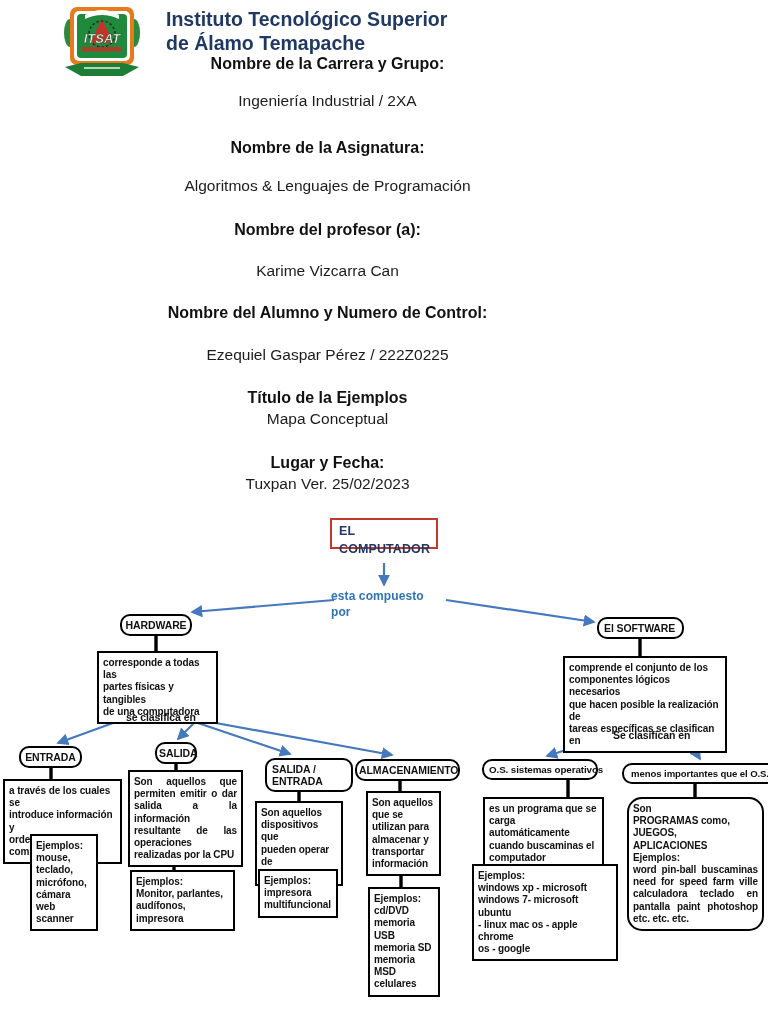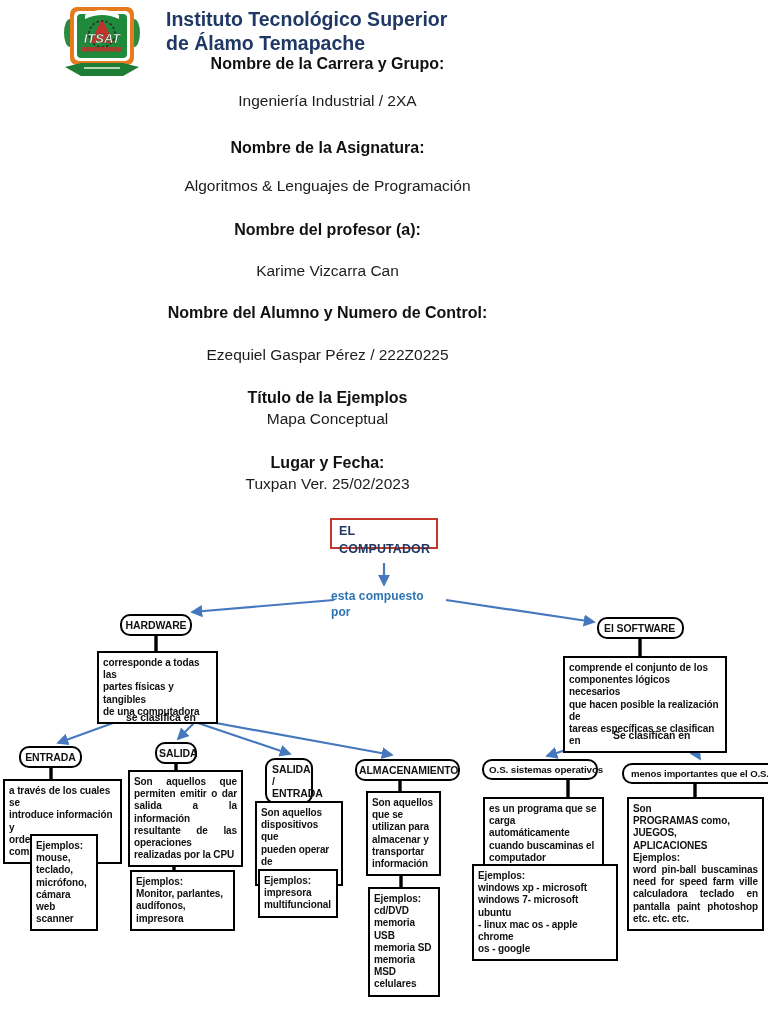--- a/index.html
+++ b/index.html
@@ -20,21 +20,21 @@
   .layer { position:absolute; left:0; top:0; pointer-events:none; }
   .mapbox {
     position:absolute; background:#fff; border:2.5px solid #000;
     font-weight:bold; color:#111; letter-spacing:-0.1px; box-sizing:border-box;
   }
   .node-title { font-size:10.5px; text-align:center; padding:3px 2px; line-height:1.15;border-radius:10px; }
   .node-title.left { text-align:left; padding-left:5px; }
   .nowrap { white-space:nowrap; }
   .node-desc { font-size:10px; padding:4px 4px; line-height:1.22; white-space:pre-line; }
   .jus { white-space:normal; text-align:justify; }
-  .jus-mixed { white-space:pre-line; text-align:justify; }
+  .jus-mixed { white-space:pre-line; text-align:justify;border-radius:15px; }
   .root-box {
     position:absolute; left:330px; top:518px; width:108px; height:31px;
     border:2.2px solid #c0392b; background:#fff; box-sizing:border-box;
     color:#1f3864; font-weight:bold; font-size:12.5px; line-height:1.4;
     padding:3px 7px; letter-spacing:0.1px;
   }
   .blue-label {
     position:absolute; color:#2e74b5; font-weight:bold; font-size:12px;
     line-height:1.3; letter-spacing:0.1px;
   }
@@ -136,21 +136,21 @@
 micrófono,
 cámara web
 scanner</div>
 
   <div class="mapbox node-title" style="left:155px; top:742px; width:42px;">SALIDA</div>
   <div class="mapbox node-desc jus" style="left:128px; top:770px; width:115px;">Son aquellos que permiten emitir o dar salida a la información resultante de las operaciones realizadas por la CPU</div>
   <div class="mapbox node-desc" style="left:130px; top:870px; width:105px;">Ejemplos:
 Monitor, parlantes,
 audífonos, impresora</div>
 
-  <div class="mapbox node-title left" style="left:265px; top:758px; width:48px;">SALIDA / ENTRADA</div>
+  <div class="mapbox node-title left" style="left:265px; top:758px; width:88px;">SALIDA / ENTRADA</div>
   <div class="mapbox node-desc" style="left:255px; top:801px; width:88px;">Son aquellos
 dispositivos que
 pueden operar de
 ambas formas</div>
   <div class="mapbox node-desc" style="left:258px; top:869px; width:80px;">Ejemplos:
 impresora
 multifuncional</div>
 
   <div class="mapbox node-title nowrap" style="left:355px; top:759px; width:105px;">ALMACENAMIENTO</div>
   <div class="mapbox node-desc" style="left:366px; top:791px; width:75px;">Son aquellos

